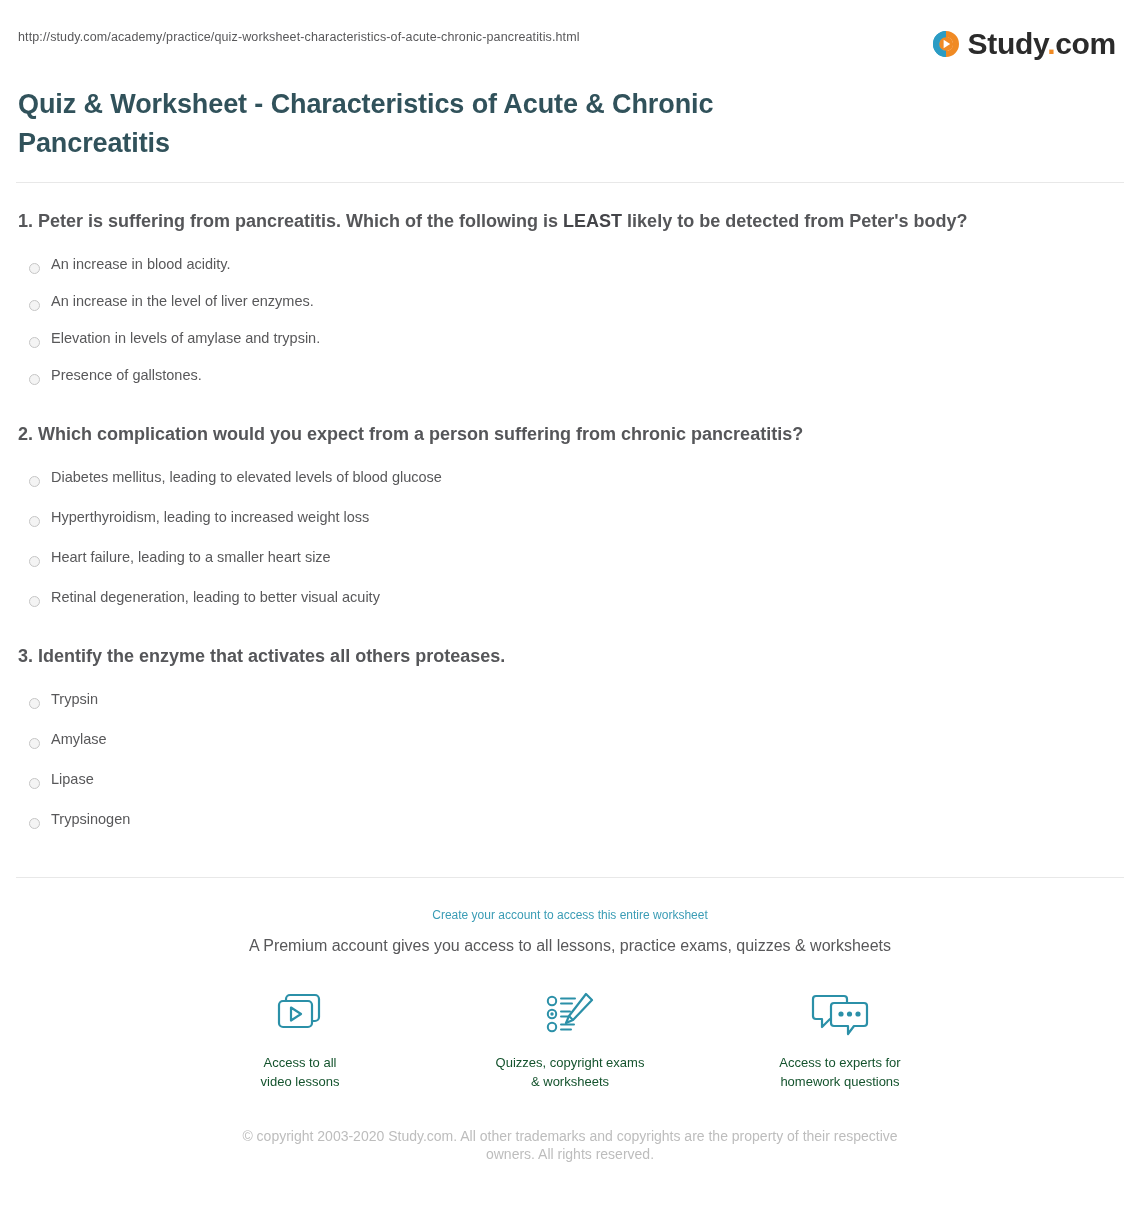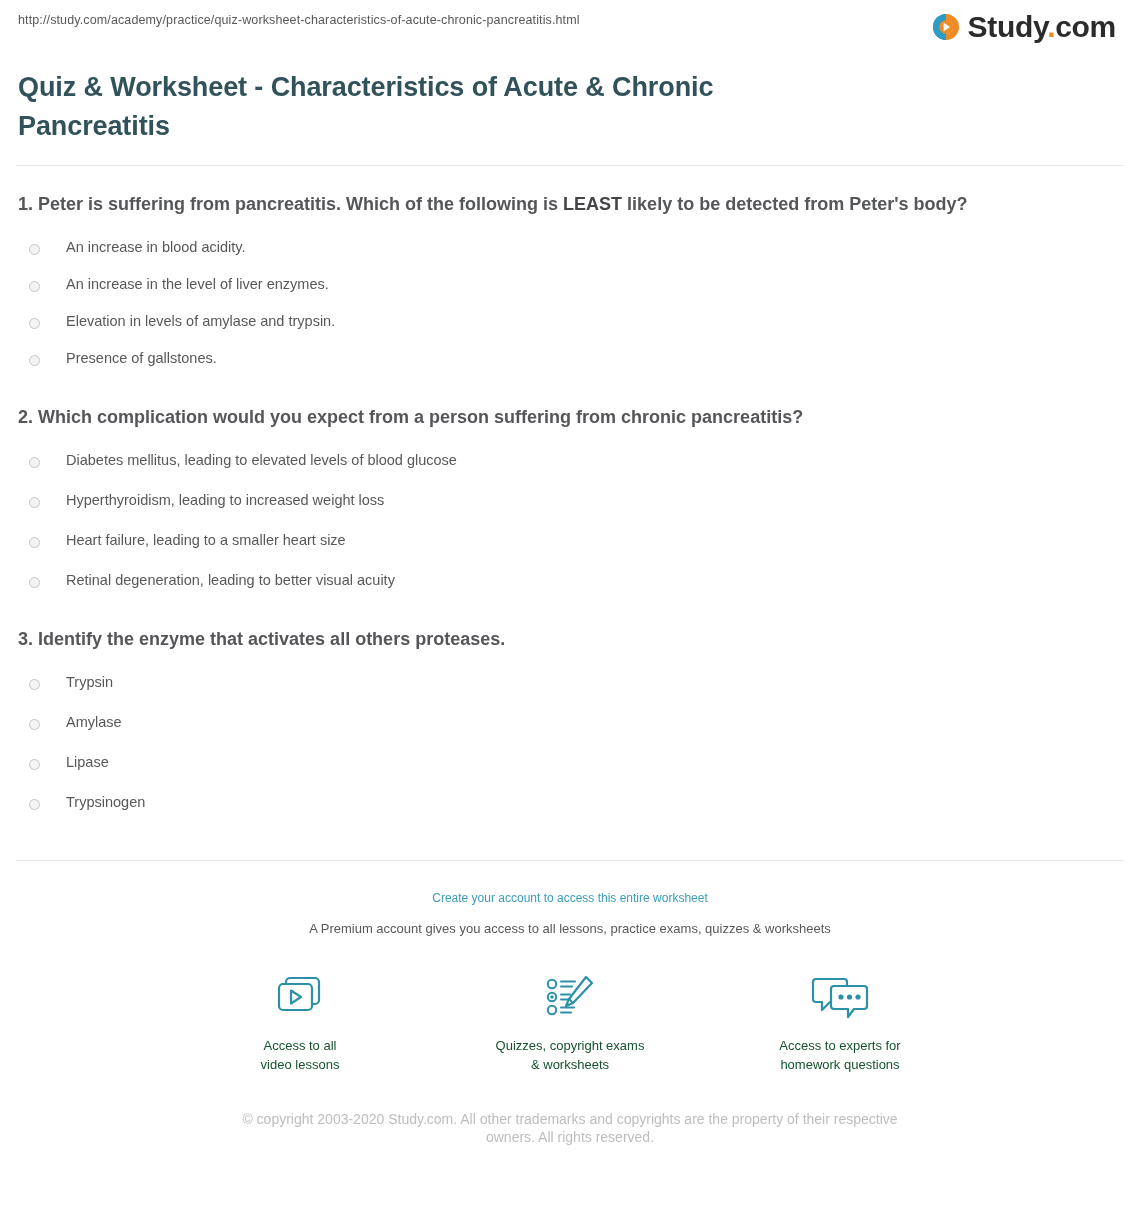--- a/index.html
+++ b/index.html
@@ -13,21 +13,21 @@
     height: 1208px;
     font-family: "Liberation Sans", sans-serif;
     color: #4a4a4a;
     position: relative;
     overflow: hidden;
   }
 
   .page {
     width: 1140px;
     height: 873px;
-    padding: 0 16px;
+    padding: 17px 16px;
   }
 
   
   .header {
     display: flex;
     align-items: flex-start;
     justify-content: space-between;
     height: 58px;
     padding-top: 12px;
   }
@@ -92,22 +92,22 @@
   }
   .question .strong-word { font-weight: 900; color: #444549; }
 
   .options {
     list-style: none;
     margin: 0;
     padding: 0;
   }
   .option {
     display: flex;
-    align-items: center;
-    gap: 26px;
+    align-items: flex-end;
+    gap: 11px;
     margin-top: 21px;
     padding-left: 11px;
   }
   .radio {
     width: 11px;
     height: 11px;
     flex: 0 0 11px;
     border-radius: 50%;
     border: 1px solid #c6c6c6;
     background: #f4f4f4;
@@ -137,21 +137,21 @@
     padding-top: 24px;
   }
   .cta-title {
     font-size: 12px;
     color: #3a9cb5;
     line-height: 26px;
     font-weight: normal;
     margin: 0;
   }
   .cta-sub {
-    font-size: 13px;
+    font-size: 16px;
     color: #58585a;
     margin: 9px 0 0 0;
     line-height: 18px;
   }
 
   .features {
     display: flex;
     justify-content: center;
     gap: 110px;
     margin-top: 33px;

